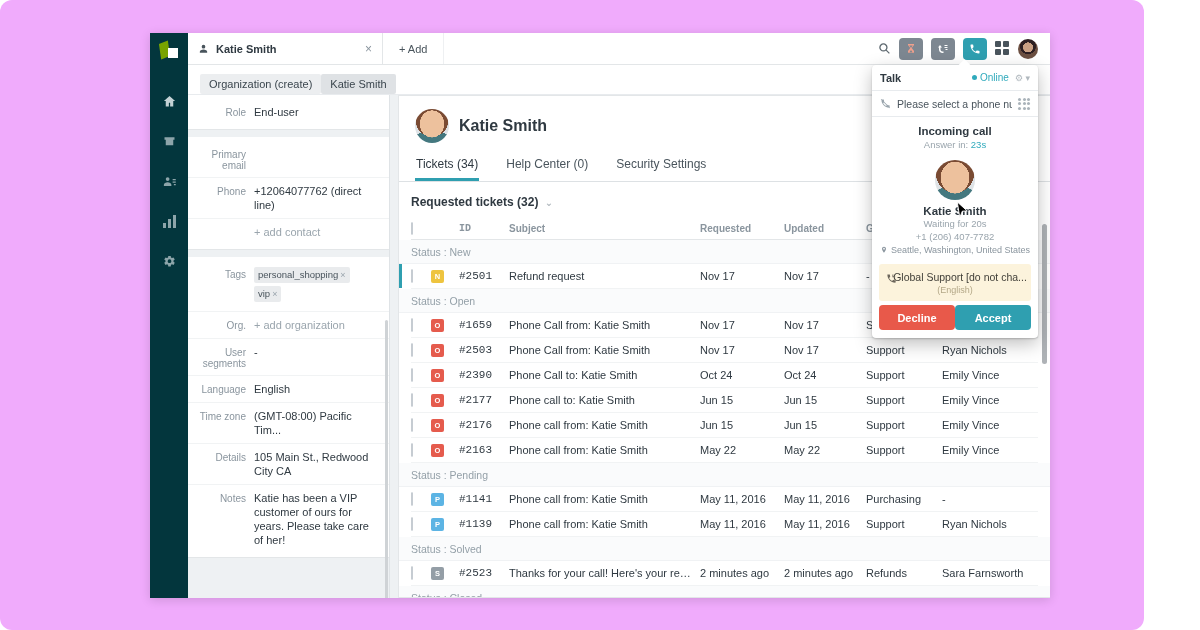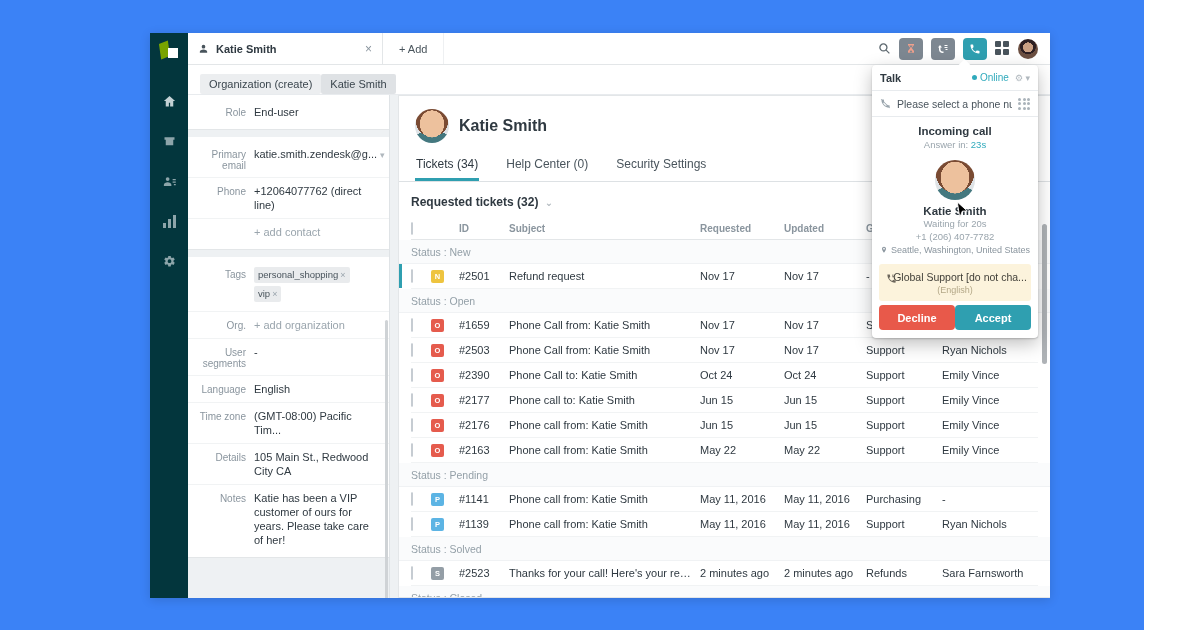--- a/index.html
+++ b/index.html
@@ -1,17 +1,17 @@
 <!DOCTYPE html>
 <html style="--rail: #03363d; --accent: #2f9fb0; --online: #30aabc; --decline: #e8594a; --accept: #2f9fb0; --status-new: #eec43f; --status-open: #e55b4d; --status-pending: #5cb4e4; --status-solved: #949ea6;"><head>
 <meta charset="utf-8">
 <style>
   * { box-sizing: border-box; margin: 0; padding: 0; }
   html,body { width:1200px; height:630px; background:#fff; font-family:"Liberation Sans","DejaVu Sans",sans-serif; }
-  .stage { position:relative; width:1144px; height:630px; background:#3b82f6; overflow:hidden; }
+  .stage { position:relative; width:1144px; height:630px; background:#f0abfc; overflow:hidden;border-radius:12px; }
   .app { position:absolute; left:150px; top:33px; width:900px; height:565px; background:#fff;
          box-shadow:0 2px 10px rgba(0,0,0,.14); overflow:hidden; }
 
   
   .rail { position:absolute; left:0; top:0; bottom:0; width:38px; background:var(--rail,#03363d); z-index:5; }
   .logo { width:22px; height:22px; margin:8px auto 18px; position:relative; }
   .logo .l1 { position:absolute; left:2px; top:1px; width:9px; height:16px; background:#78a300; transform:skewY(-14deg) rotate(-8deg); }
   .logo .l2 { position:absolute; right:2px; top:7px; width:10px; height:10px; background:#fff; }
   .rail-btn { width:38px; height:40px; display:flex; align-items:center; justify-content:center; color:#8da5aa; cursor:pointer; }
   .rail-btn svg { width:15px; height:15px; fill:currentColor; }
@@ -76,21 +76,21 @@
 
   .tablewrap { padding:0 12px; }
   .ttitle { font-size:12px; font-weight:bold; color:#2f3941; margin:13px 0 9px; }
   .ttitle .chev { font-size:10px; }
   .trow { display:flex; align-items:center; height:25px; font-size:11px; color:#2f3941; border-bottom:1px solid #f1f3f4; position:relative; }
   .trow.head { height:22px; color:#8a959e; font-size:10px; font-weight:bold; border-bottom:1px solid #e3e6e8; }
   .trow.selected::before { content:""; position:absolute; left:-12px; top:0; bottom:0; width:3px; background:var(--accent,#2f9fb0); }
   .band { height:24px; display:flex; align-items:center; font-size:10.5px; color:#94a0a8; background:#fafbfc; border-bottom:1px solid #f0f2f4; margin:0 -12px; padding:0 12px; }
   .c-check { flex:0 0 20px; }
   .c-badge { flex:0 0 28px; }
-  .c-id    { flex:0 0 50px; }
+  .c-id    { flex:0 0 50px;font-family:Liberation Mono, monospace; }
   .c-subj  { flex:1 1 auto; overflow:hidden; white-space:nowrap; text-overflow:ellipsis; padding-right:8px; }
   .c-req   { flex:0 0 84px; }
   .c-upd   { flex:0 0 82px; }
   .c-grp   { flex:0 0 76px; }
   .c-asgn  { flex:0 0 96px; }
   .cbox { width:11px; height:11px; border:1px solid #c6ccd2; border-radius:2px; background:#fff; }
   .sbadge { width:13px; height:13px; border-radius:2px; color:#fff; font-size:7.5px; font-weight:bold; display:flex; align-items:center; justify-content:center; }
   .main-thumb { position:absolute; right:3px; top:128px; width:5px; height:140px; background:#aeb2b6; border-radius:3px; }
 
   
@@ -216,21 +216,20 @@
       <div class="profile">
         <div class="sect">
           <div class="frow">
               <span class="flabel">Role</span>
             <span class="fvalue">End-user</span>
             </div>
         </div>
         <div class="sect">
           <div class="frow">
               <span class="flabel">Primary email</span>
-            <span class="fvalue"><span>katie.smith.zendesk@g...</span><span class="chev">▾</span></span>
             </div>
           <div class="frow">
               <span class="flabel">Phone</span>
             <span class="fvalue">+12064077762 (direct line)</span>
             </div>
           <div class="frow">
               <span class="flabel"></span>
             <span class="fvalue muted">+ add contact</span>
             </div>
         </div>

